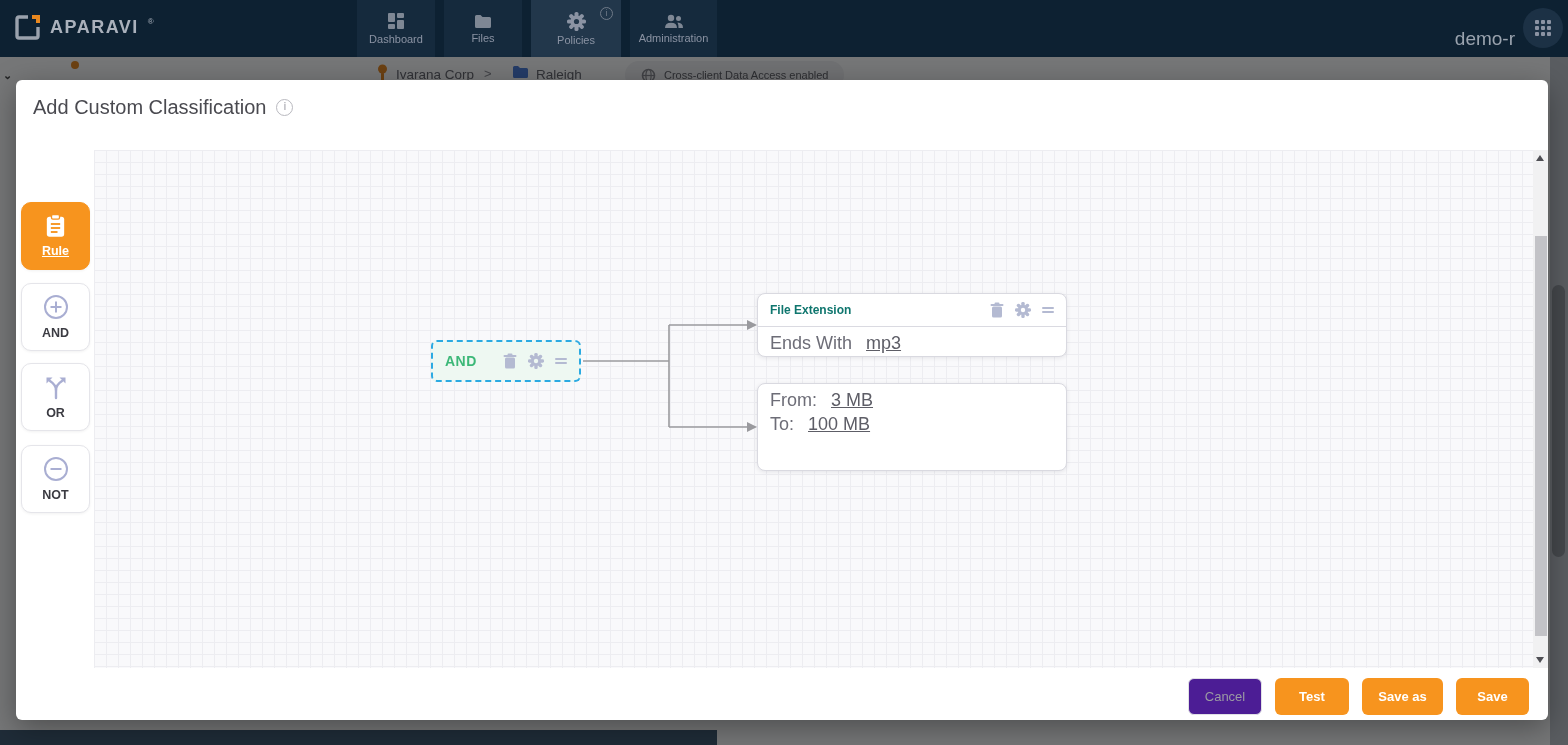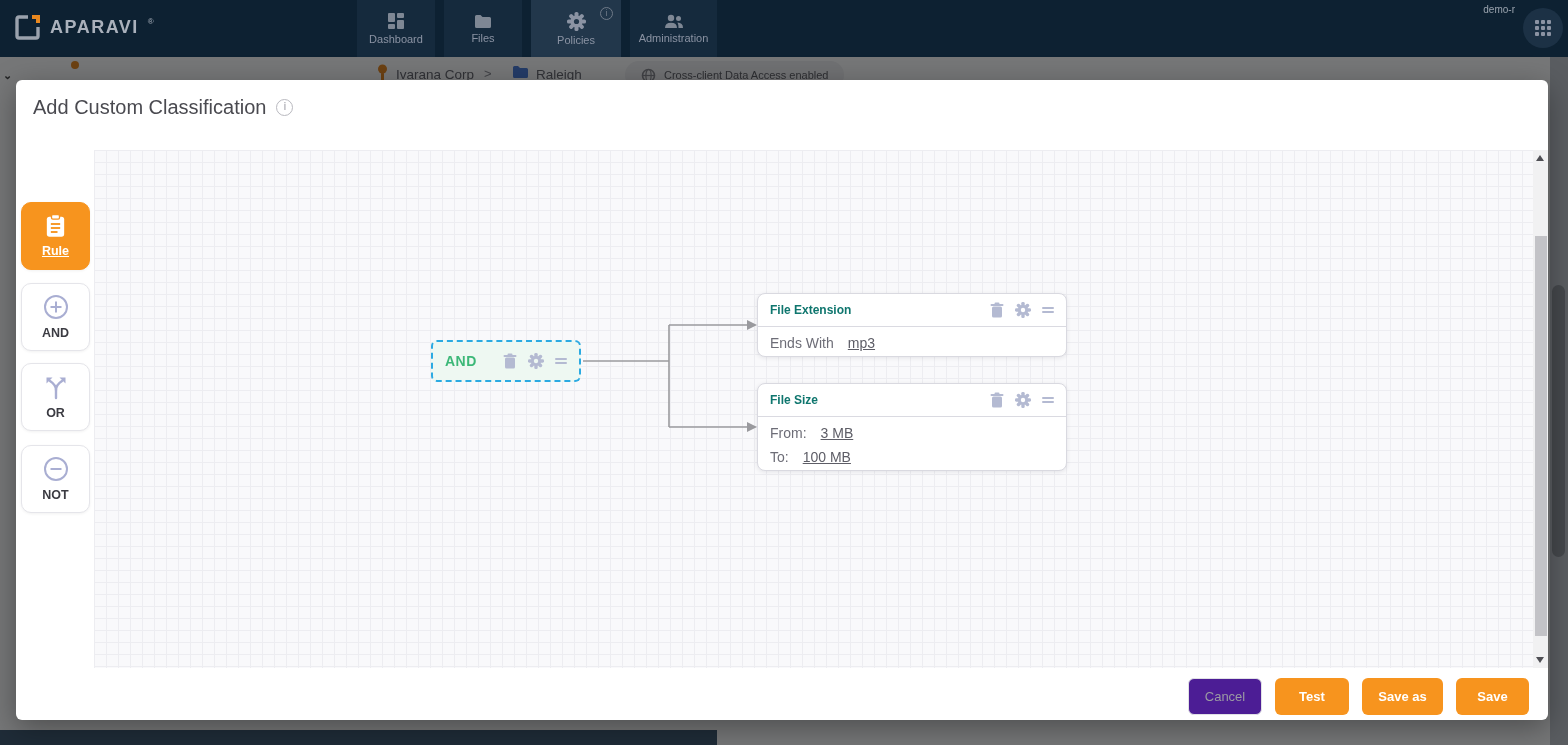--- a/index.html
+++ b/index.html
@@ -11,21 +11,21 @@
   .brand{position:absolute;left:14px;top:14px;display:flex;align-items:center;gap:9px;}
   .brand-text{color:#aab1bc;font-size:18px;font-weight:bold;letter-spacing:1.5px;}
   .brand-reg{color:#aab1bc;font-size:8px;vertical-align:top;position:relative;top:-6px;}
   .nav-tabs{position:absolute;left:357px;top:0;height:57px;display:flex;gap:9px;}
   .nav-tab{width:78px;height:57px;background:#152a3d;display:flex;flex-direction:column;align-items:center;justify-content:center;gap:3px;position:relative;cursor:pointer;}
   .nav-tab.wide{width:90px;}
   .nav-tab.active{background:#22374b;}
   .nav-tab .tab-label{color:#8b93a3;font-size:11px;}
   .nav-tab svg{display:block;}
   .tab-info{position:absolute;right:8px;top:7px;width:13px;height:13px;border:1px solid #6f7a88;border-radius:50%;color:#6f7a88;font-size:9px;line-height:11px;text-align:center;}
-  .nav-user{position:absolute;right:53px;top:4px;color:#9aa3ae;font-size:10px;}
+  .nav-user{position:absolute;right:53px;top:28px;color:#9aa3ae;font-size:19px;}
   .apps-btn{position:absolute;right:5px;top:8px;width:40px;height:40px;border-radius:50%;background:#1c3145;display:flex;align-items:center;justify-content:center;cursor:pointer;}
   .apps-grid{display:grid;grid-template-columns:repeat(3,4px);grid-template-rows:repeat(3,4px);gap:2px;}
   .apps-grid i{background:#8b93a3;border-radius:1px;}
 
   
   .page-under{position:absolute;left:0;top:57px;width:1568px;height:688px;background:#ffffff;z-index:1;}
   .crumb-row{position:absolute;left:0;top:3px;height:30px;width:100%;}
   .tree-chevron{position:absolute;left:3px;top:9px;color:#444;font-size:11px;font-weight:bold;}
   .tree-dot{position:absolute;left:71px;top:1px;width:8px;height:8px;border-radius:50%;background:#e8871e;}
   .crumb-pin{position:absolute;left:376px;top:4px;}
@@ -68,21 +68,21 @@
   .node-icons{display:flex;align-items:center;gap:11px;}
   .eq-icon{display:inline-block;width:12px;}
   .eq-icon i{display:block;height:2px;background:#b4bad2;border-radius:1px;margin:2px 0;}
 
   .rule-node{position:absolute;width:310px;background:#fff;border:1px solid #d9d9e0;border-radius:8px;box-shadow:0 1px 4px rgba(40,40,60,0.10);cursor:pointer;}
   .rule-node.ext{left:663px;top:143px;height:64px;}
   .rule-node.size{left:663px;top:233px;height:88px;}
   .rule-head{display:flex;align-items:center;height:33px;padding:0 12px;border-bottom:1px solid #dadae1;}
   .rule-title{flex:1;font-size:12px;font-weight:bold;color:#0f766e;}
   .rule-body{padding:4px 12px;}
-  .rule-field{display:flex;gap:14px;font-size:14px;color:#6d6d77;line-height:24px;}
+  .rule-field{display:flex;gap:14px;font-size:18px;color:#6d6d77;line-height:24px;}
   .rule-field .fv{color:#5d5d66;text-decoration:underline;}
 
   
   .cscroll{position:absolute;left:1517px;top:70px;width:15px;height:518px;background:#f1f1f2;display:flex;flex-direction:column;align-items:center;}
   .cs-arrow{width:15px;height:16px;position:relative;cursor:pointer;}
   .cs-arrow i{position:absolute;left:3px;width:0;height:0;border-left:4.5px solid transparent;border-right:4.5px solid transparent;}
   .cs-arrow.up i{top:5px;border-bottom:6px solid #4f4f54;}
   .cs-arrow.down i{top:5px;border-top:6px solid #4f4f54;}
   .cs-track{flex:1;width:15px;position:relative;}
   .cs-thumb{position:absolute;left:1.5px;top:70px;width:12px;height:400px;background:#c3c3c7;cursor:pointer;}
@@ -322,44 +322,20 @@
         </div>
         <div class="rule-body">
           <div class="rule-field">
             <span class="fl">Ends With</span>
             <span class="fv">mp3</span>
           </div>
         </div>
       </div>
 
       <div class="rule-node size">
-        <div class="rule-head">
-          <span class="rule-title">File Size</span>
-          <span class="node-icons">
-            <svg width="14" height="16" viewBox="0 0 14 16">
-                <rect x="2" y="4.5" width="10" height="11" rx="1.5" fill="#b4bad2"></rect>
-                <rect x="0.5" y="2" width="13" height="2" rx="1" fill="#b4bad2"></rect>
-                <rect x="4.5" y="0.5" width="5" height="2" rx="1" fill="#b4bad2"></rect>
-              </svg>
-            <svg width="16" height="16" viewBox="0 0 19 19">
-                <g fill="#b4bad2" transform="translate(9.5,9.5)">
-                  <rect x="-2" y="-9.5" width="4" height="19" rx="1.6"></rect>
-                  <rect x="-2" y="-9.5" width="4" height="19" rx="1.6" transform="rotate(45)"></rect>
-                  <rect x="-2" y="-9.5" width="4" height="19" rx="1.6" transform="rotate(90)"></rect>
-                  <rect x="-2" y="-9.5" width="4" height="19" rx="1.6" transform="rotate(135)"></rect>
-                  <circle cx="0" cy="0" r="6"></circle>
-                  <circle cx="0" cy="0" r="2.6" fill="#ffffff"></circle>
-                </g>
-              </svg>
-            <span class="eq-icon">
-                <i></i>
-                <i></i>
-              </span>
-          </span>
-        </div>
         <div class="rule-body">
           <div class="rule-field">
             <span class="fl">From:</span>
             <span class="fv">3 MB</span>
           </div>
           <div class="rule-field">
             <span class="fl">To:</span>
             <span class="fv">100 MB</span>
           </div>
         </div>

